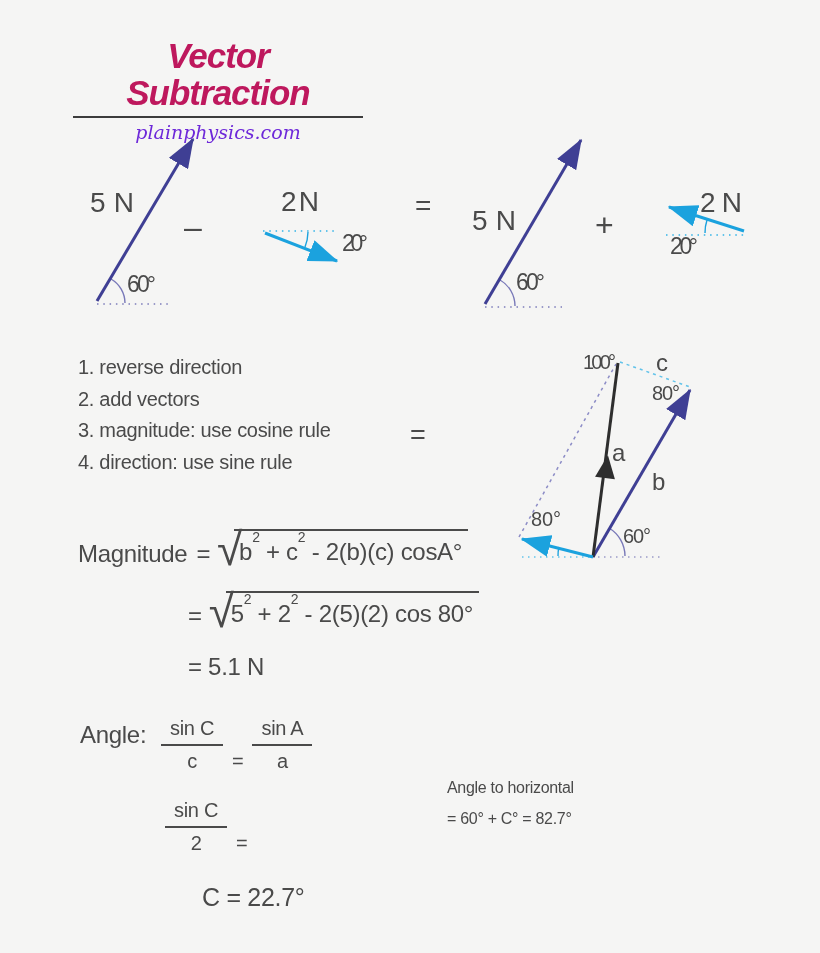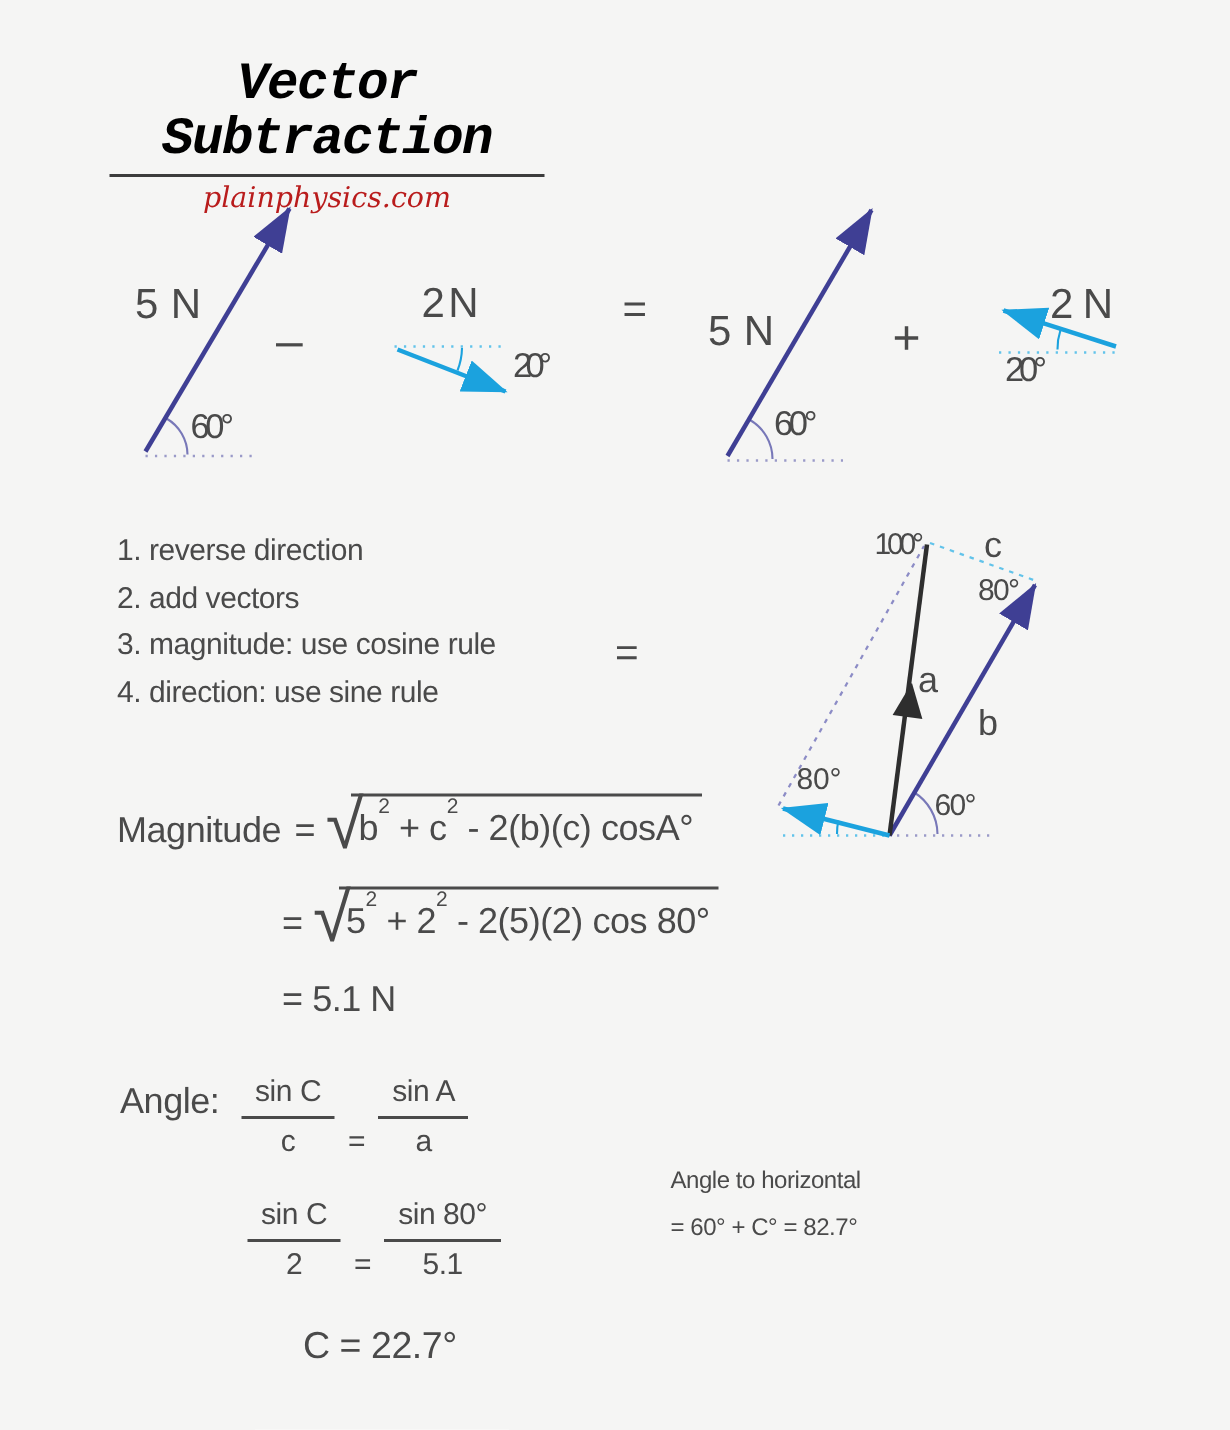--- a/index.html
+++ b/index.html
@@ -8,29 +8,29 @@
     background:#f5f5f4; overflow:hidden;
     font-family:"Liberation Sans", sans-serif;
     color:#4a4a4a;
   }
   .abs { position:absolute; }
 
   
   .title-wrap { left:73px; top:38px; width:290px; text-align:center; }
   .main-title {
     display:inline-block;
-    font-family:Liberation Mono, monospace; font-style:italic; font-weight:bold;
-    font-size:35px; line-height:1.05; color:#000000;
+    font-family:Liberation Sans, sans-serif; font-style:italic; font-weight:bold;
+    font-size:35px; line-height:1.05; color:#be185d;
     border-bottom:2.5px solid #3c3c3c; padding:0 6px 4px;
     letter-spacing:-1px;
   }
   .site {
     margin-top:3px;
     font-family:"DejaVu Serif", serif; font-style:italic;
-    font-size:19px; color:#b91c1c;
+    font-size:19px; color:#6d28d9;
   }
   .right-heading { left:406px; top:46px; font-size:31px; letter-spacing:-0.5px; }
 
   
   .steps { left:78px; top:352px; font-size:20px; line-height:31.5px; letter-spacing:-0.3px; }
   .steps-eq { left:410px; top:420px; font-size:27px; }
 
   
   .mline { display:flex; align-items:flex-start; font-size:24px; letter-spacing:-0.3px; }
   .mline .pre { padding-top:11px; }
@@ -163,24 +163,20 @@
       <span class="den">a</span>
     </span>
   </div>
 
   <div class="abs fracrow row2">
     <span class="frac">
       <span class="num">sin C</span>
       <span class="den">2</span>
     </span>
     <span class="feq">=</span>
-    <span class="frac">
-      <span class="num">sin 80°</span>
-      <span class="den">5.1</span>
-    </span>
   </div>
 
   <div class="abs row3">C = 22.7°</div>
 
   <div class="abs horiz">
     <div>Angle to horizontal</div>
     <div>= 60° + C° = 82.7°</div>
   </div>
 
 </div>

